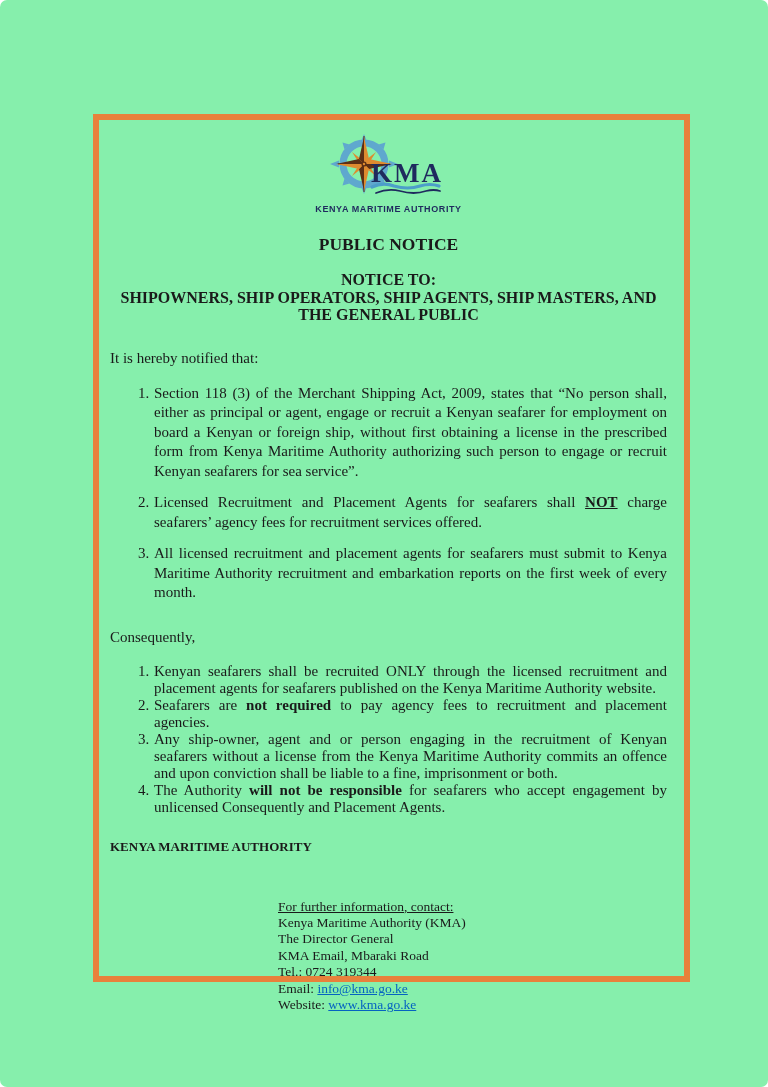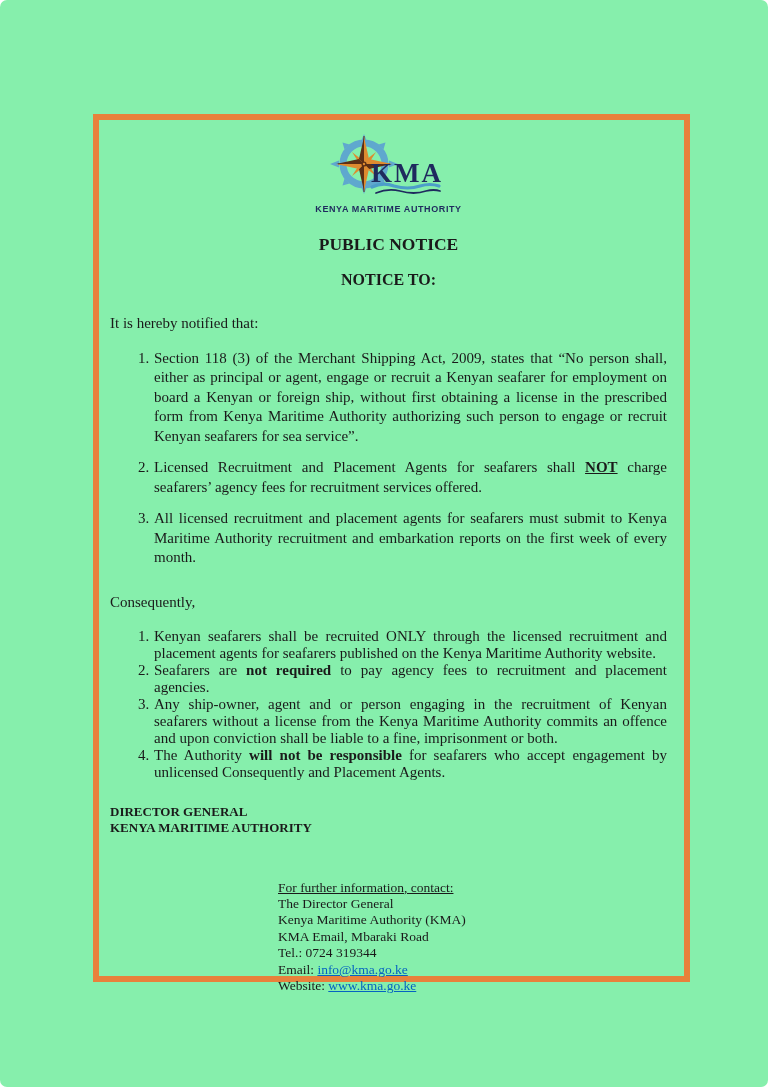--- a/index.html
+++ b/index.html
@@ -105,20 +105,21 @@
 
         <path d="M 44 55 Q 55 50 66 54 Q 80 58 92 54 Q 102 51 111 54" fill="none" stroke="#4C9EC9" stroke-width="3.2" stroke-linecap="round"></path>
         <path d="M 48 61 Q 60 56 72 59 Q 86 63 98 59 Q 106 57 112 59" fill="none" stroke="#1F2A5E" stroke-width="1.8" stroke-linecap="round"></path>
       </svg>
       <div class="org-name">KENYA MARITIME AUTHORITY</div>
     </div>
 
     <div class="title">PUBLIC NOTICE</div>
 
     <div class="notice-to">NOTICE TO:</div>
+    <div class="addressees">SHIPOWNERS, SHIP OPERATORS, SHIP AGENTS, SHIP MASTERS, AND THE GENERAL PUBLIC</div>
 
     <p class="intro">It is hereby notified that:</p>
 
     <div class="nlist list1">
       <div class="li">
         <span class="num">1.</span>
         <span class="txt">Section 118 (3) of the Merchant Shipping Act, 2009, states that “No person shall, either as principal or agent, engage or recruit a Kenyan seafarer for employment on board a Kenyan or foreign ship, without first obtaining a license in the prescribed form from Kenya Maritime Authority authorizing such person to engage or recruit Kenyan seafarers for sea service”.</span>
       </div>
       <div class="li">
         <span class="num">2.</span>
@@ -145,28 +146,27 @@
         <span class="num">3.</span>
         <span class="txt">Any ship-owner, agent and or person engaging in the recruitment of Kenyan seafarers without a license from the Kenya Maritime Authority commits an offence and upon conviction shall be liable to a fine, imprisonment or both.</span>
       </div>
       <div class="li">
         <span class="num">4.</span>
         <span class="txt"><span>The Authority </span><b>will not be responsible</b><span> for seafarers who accept engagement by unlicensed Consequently and Placement Agents.</span></span>
       </div>
     </div>
 
     <div class="signature">
-      <div>DIRECTOR GENERAL</div>
       <div>KENYA MARITIME AUTHORITY</div>
     </div>
 
     <div class="contact">
       <div class="contact-heading">For further information, contact:</div>
+      <div>Kenya Maritime Authority (KMA)</div>
       <div>The Director General</div>
-      <div>Kenya Maritime Authority (KMA)</div>
       <div>KMA Email, Mbaraki Road</div>
       <div>Tel.: 0724 319344</div>
       <div><span>Email: </span><a class="doc-link">info@kma.go.ke</a></div>
       <div><span>Website: </span><a class="doc-link">www.kma.go.ke</a></div>
     </div>
 
   </div>
 </div>
 
 </body></html>

